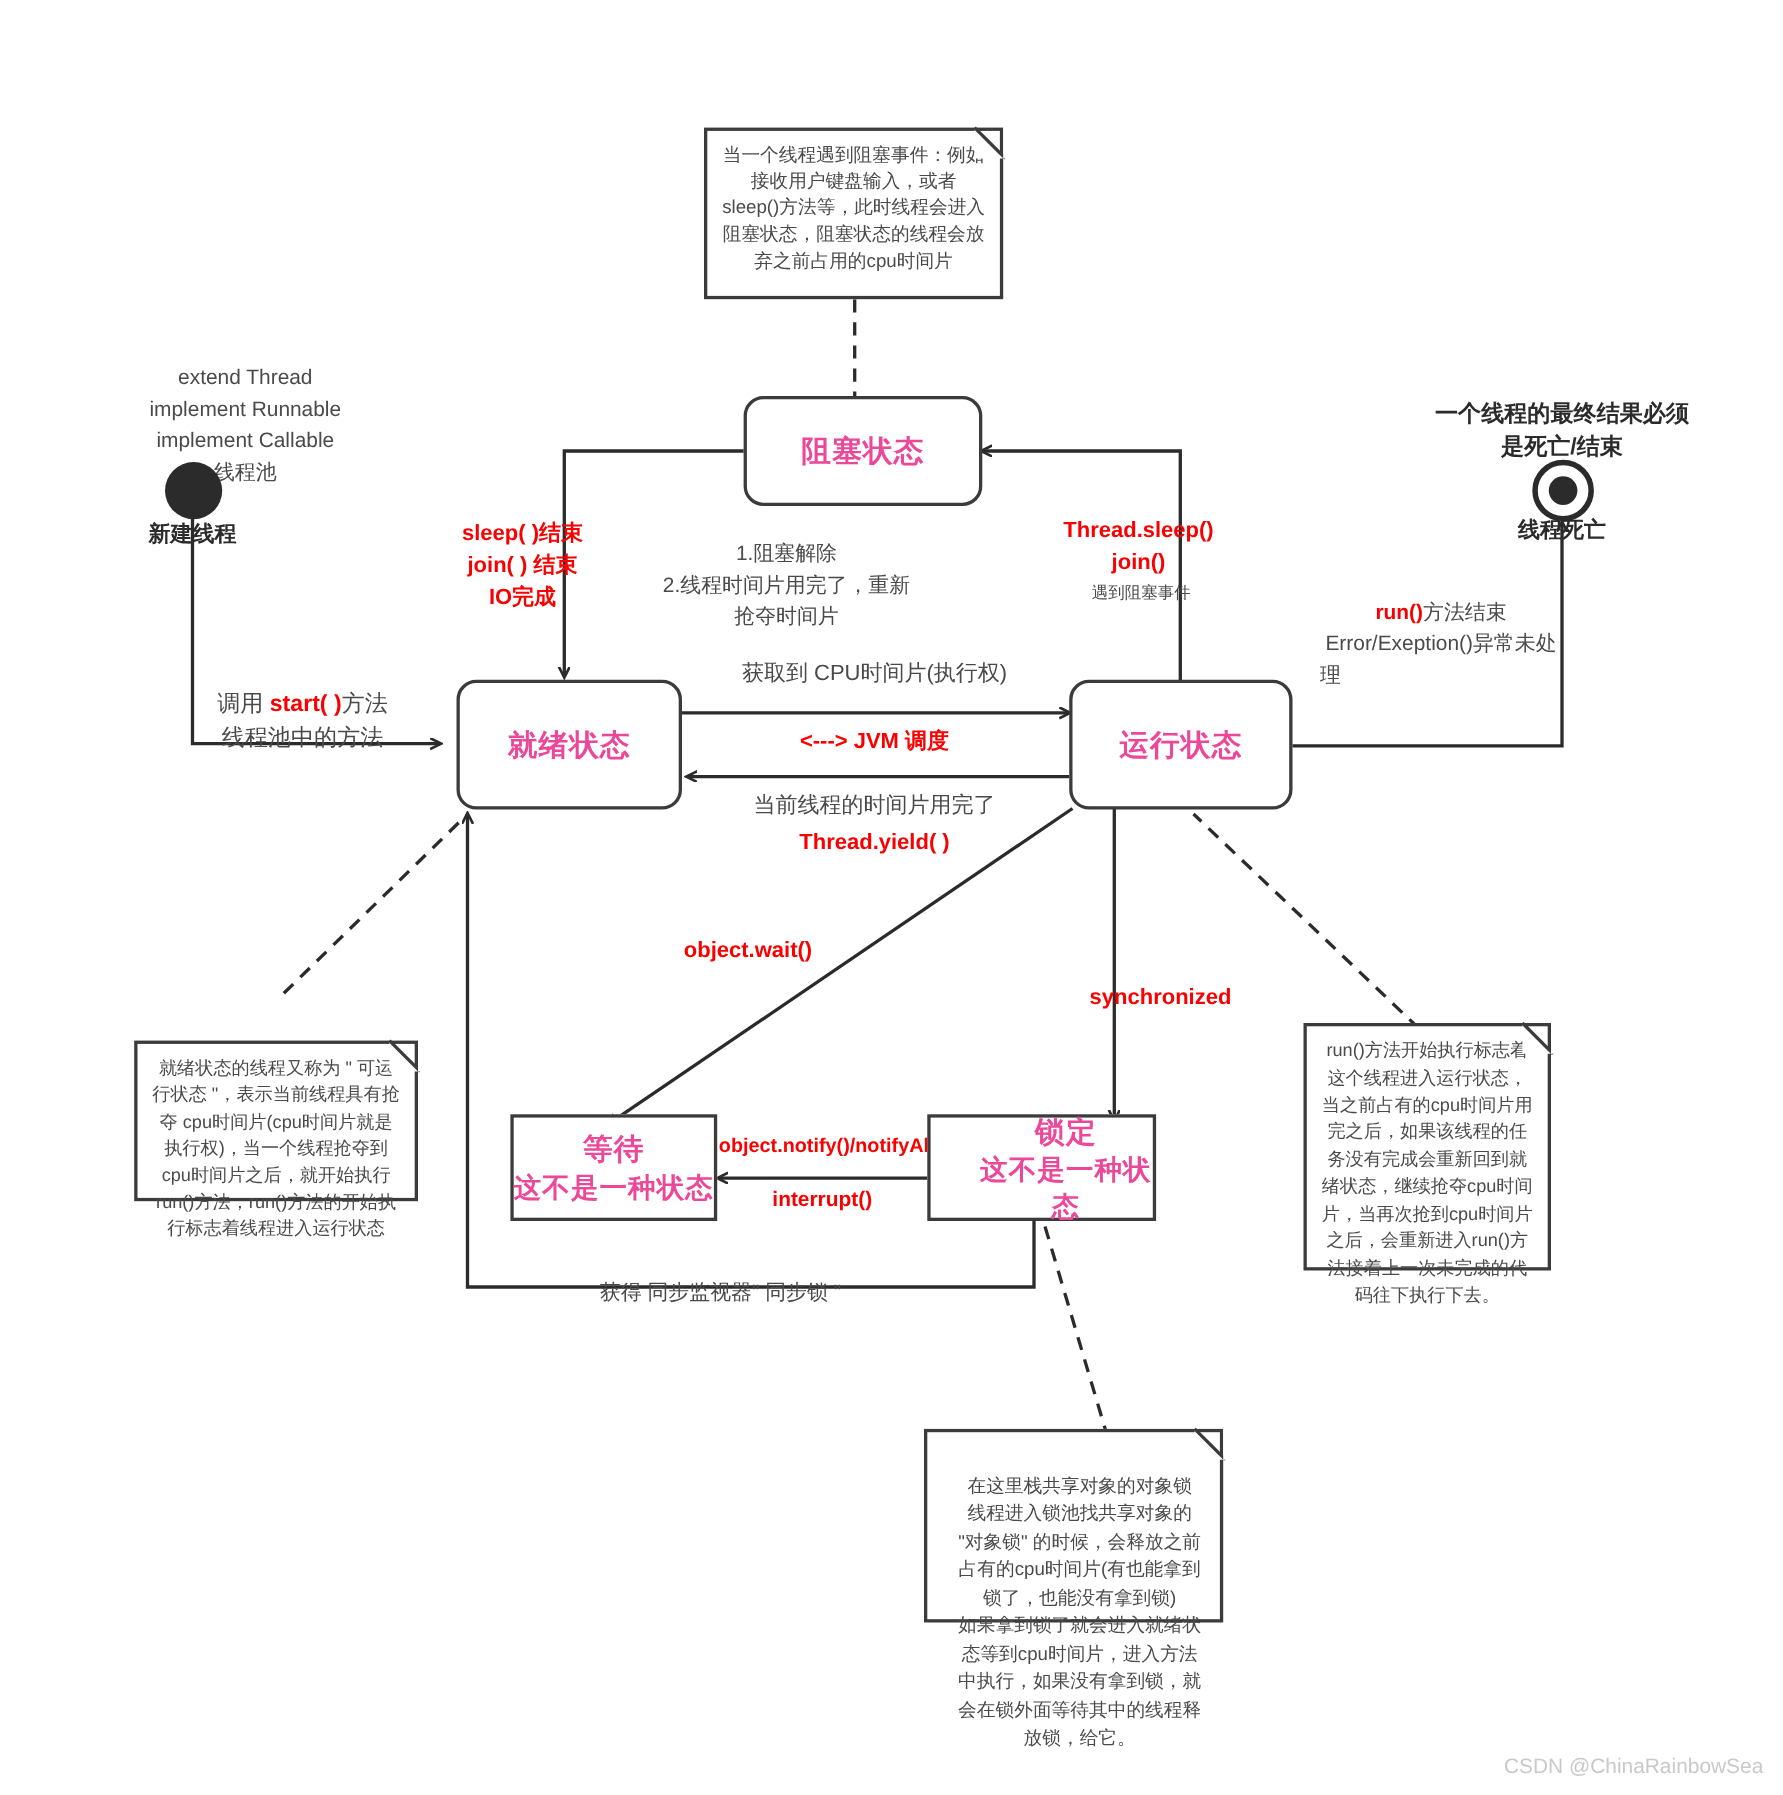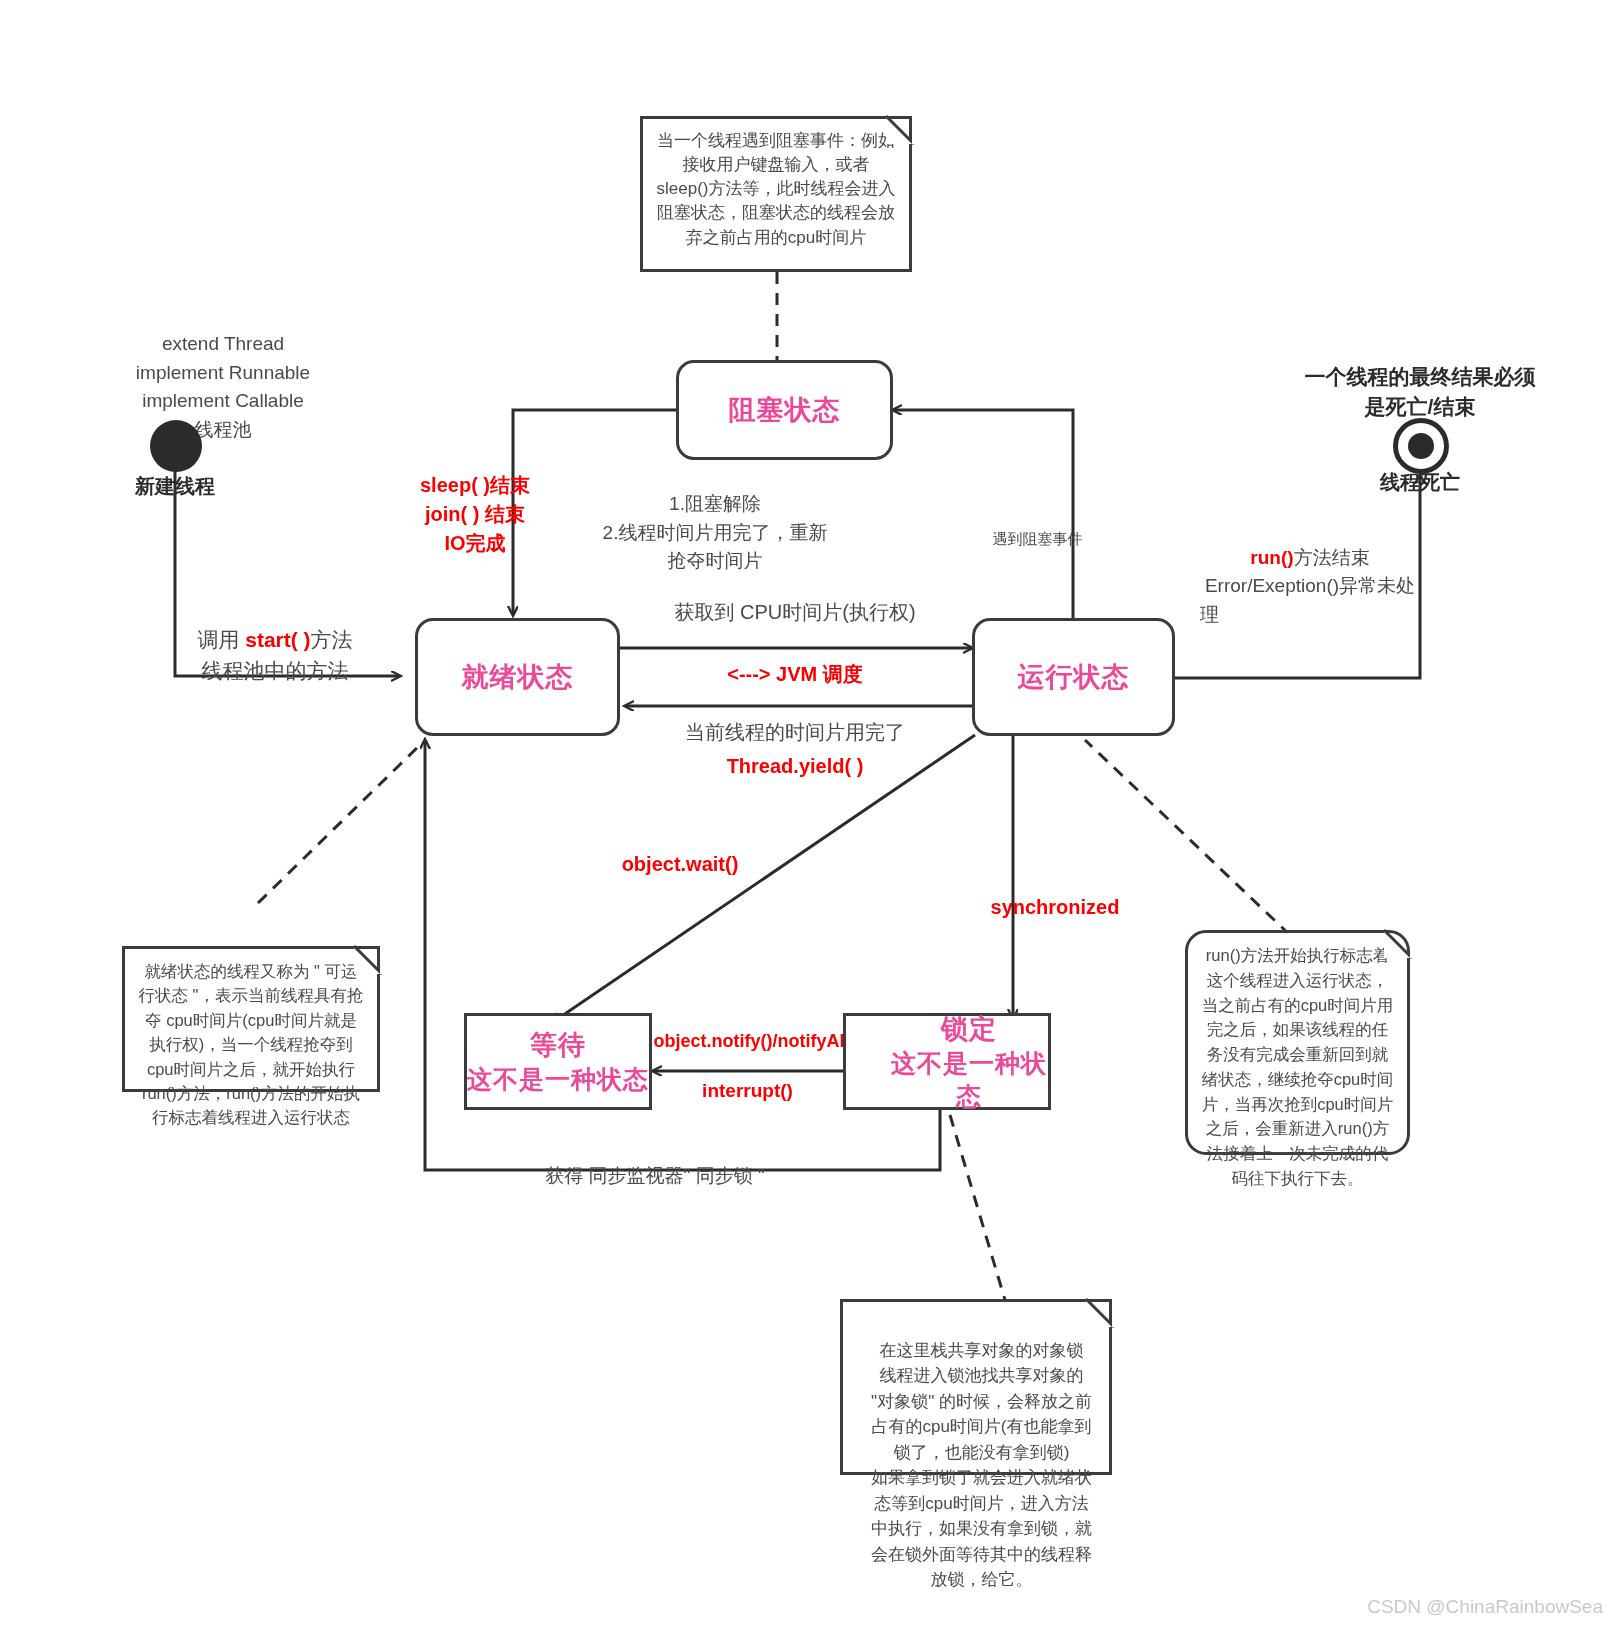--- a/index.html
+++ b/index.html
@@ -204,20 +204,22 @@
   <div class="label red" style="left:400px; top:442px; width:150px; font-size:20px; line-height:1.45;">
     <span style="white-space:pre-line;">sleep( )结束
 join( ) 结束
 IO完成</span>
   </div>
 
   <div class="label" style="left: 560px; top: 490px; width: 310px; font-size: 19px; line-height: 1.5; white-space: pre-line;">1.阻塞解除
 2.线程时间片用完了，重新
 抢夺时间片</div>
 
+  <div class="label red" style="left: 920px; top: 468px; width: 230px; font-size: 20px; line-height: 1.45; white-space: pre-line;">Thread.sleep()
+join()</div>
 
   <div class="label" style="left:930px; top:530px; width:215px; font-size:15px;font-family:Liberation Mono, monospace;">遇到阻塞事件</div>
 
   <div class="label" style="left:625px; top:598px; width:340px; font-size:20px;">获取到 CPU时间片(执行权)</div>
 
   <div class="label red" style="left:640px; top:660px; width:310px; font-size:20px;">&lt;---&gt; JVM 调度</div>
 
   <div class="label" style="left:630px; top:718px; width:330px; font-size:20px;">当前线程的时间片用完了</div>
 
   <div class="label red" style="left:640px; top:752px; width:310px; font-size:20px;">Thread.yield( )</div>
@@ -247,21 +249,21 @@
 
   <div class="note" style="left:122px; top:946px; width:258px; height:146px; font-size:16.5px; line-height:1.48;">
     <span>就绪状态的线程又称为 " 可运行状态 "，表示当前线程具有抢夺 cpu时间片(cpu时间片就是执行权)，当一个线程抢夺到cpu时间片之后，就开始执行run()方法，run()方法的开始执行标志着线程进入运行状态</span>
   </div>
   <svg class="note-corner" style="left:352px; top:944px;" width="32" height="32">
     <path d="M2,2 L30,30 L2,30 Z" fill="#ffffff"></path>
     <path d="M2,2 L30,30" stroke="#3b3b3b" stroke-width="3" fill="none"></path>
     <path d="M30,30 L30,2" stroke="#ffffff" stroke-width="4" fill="none"></path>
   </svg>
 
-  <div class="note" style="left:1185px; top:930px; width:225px; height:225px; font-size:16.5px; line-height:1.5;border-radius:21px;">
+  <div class="note" style="left:1185px; top:930px; width:225px; height:225px; font-size:16.5px; line-height:1.5;">
     <span>run()方法开始执行标志着这个线程进入运行状态，当之前占有的cpu时间片用完之后，如果该线程的任务没有完成会重新回到就绪状态，继续抢夺cpu时间片，当再次抢到cpu时间片之后，会重新进入run()方法接着上一次未完成的代码往下执行下去。</span>
   </div>
   <svg class="note-corner" style="left:1382px; top:928px;" width="32" height="32">
     <path d="M2,2 L30,30 L2,30 Z" fill="#ffffff"></path>
     <path d="M2,2 L30,30" stroke="#3b3b3b" stroke-width="3" fill="none"></path>
     <path d="M30,30 L30,2" stroke="#ffffff" stroke-width="4" fill="none"></path>
   </svg>
 
   <div class="note" style="left:840px; top:1299px; width:272px; height:176px; font-size:17px; line-height:1.5; white-space:pre-line;padding-left:23px;">
     <span style="white-space: pre-line;">在这里栈共享对象的对象锁

